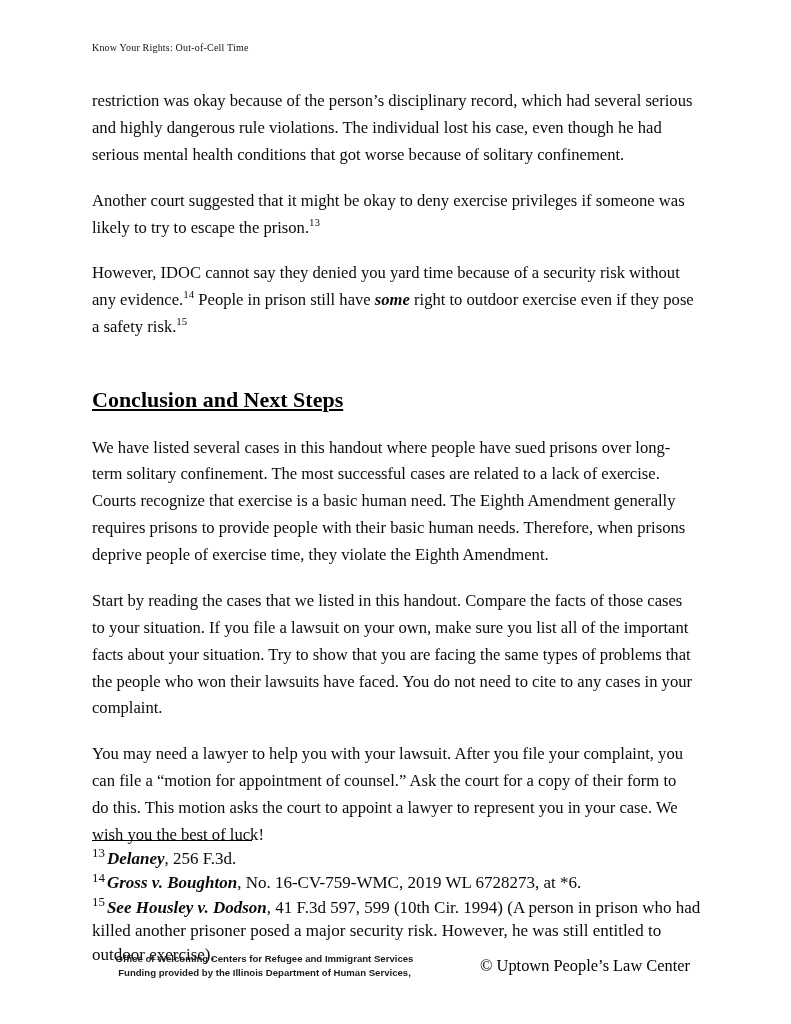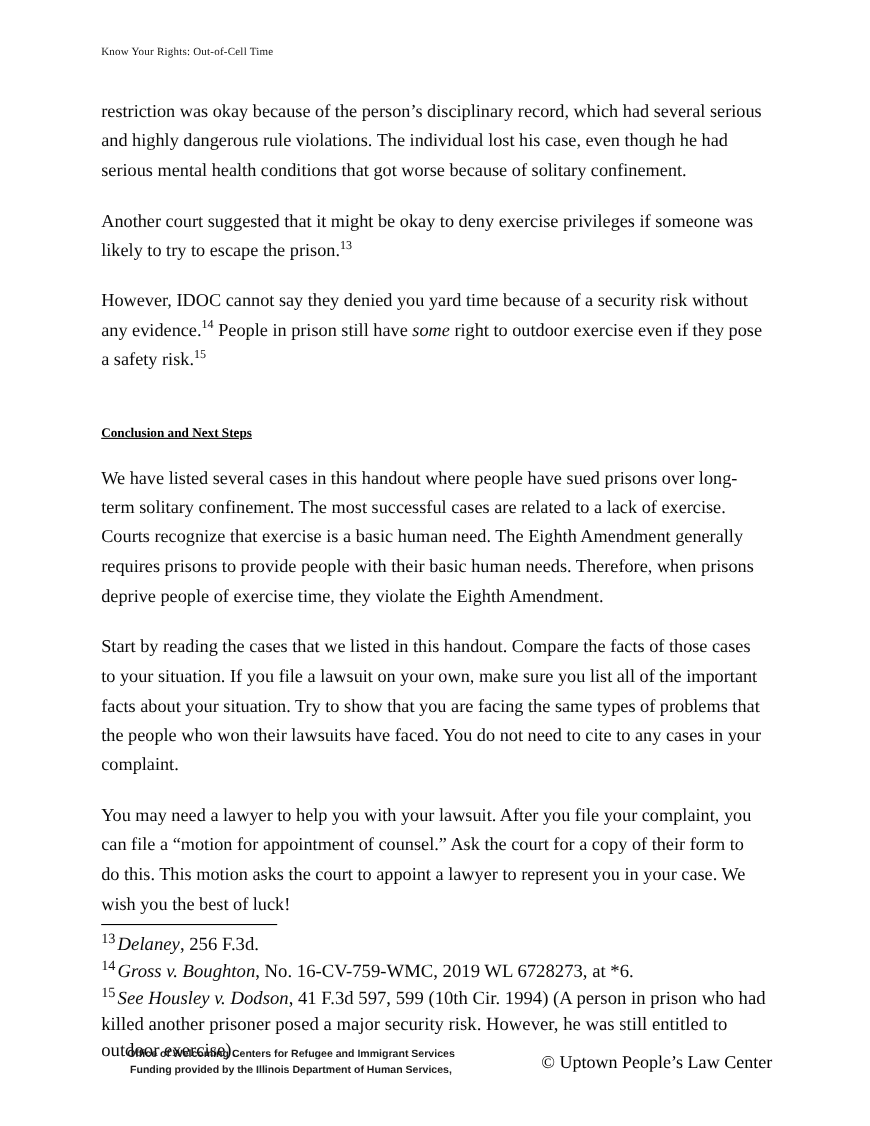--- a/index.html
+++ b/index.html
@@ -36,39 +36,40 @@
     font-size: 16.6px;
     line-height: 1.62;
     margin: 0 0 19px 0;
     text-align: left;
     color: #0a0a0a;
   }
   p.body-text:last-of-type {
     margin-bottom: 10px;
   }
   .section-heading {
-    font-size: 12px;
+    font-size: 22px;
     font-weight: bold;
     text-decoration: underline;
     margin: 26px 0 20px 0;
     line-height: 1.3;
     display: inline-block;
     color: #000000;
   }
   .heading-wrap {
     margin: 0;
     padding: 0;
   }
   sup.fn-ref {
     font-size: 0.66em;
     vertical-align: super;
     line-height: 0;
   }
   em {
     font-style: italic;
+    font-weight: bold;
   }
   
   .footnotes {
     position: absolute;
     left: 92px;
     top: 840px;
     width: 610px;
   }
   .fn-rule {
     width: 160px;
@@ -104,21 +105,21 @@
     width: 345px;
     text-align: center;
     font-family: "Liberation Sans", "DejaVu Sans", sans-serif;
     font-size: 9.6px;
     font-weight: bold;
     line-height: 1.48;
     color: #1a1a1a;
   }
   .footer-right {
     position: absolute;
-    left: 492px;
+    left: 480px;
     top: 3px;
     width: 260px;
     font-family: "Liberation Serif", "DejaVu Serif", serif;
     font-size: 16.4px;
     line-height: 1.3;
     color: #000000;
     white-space: nowrap;
   }
 </style>
 </head>

